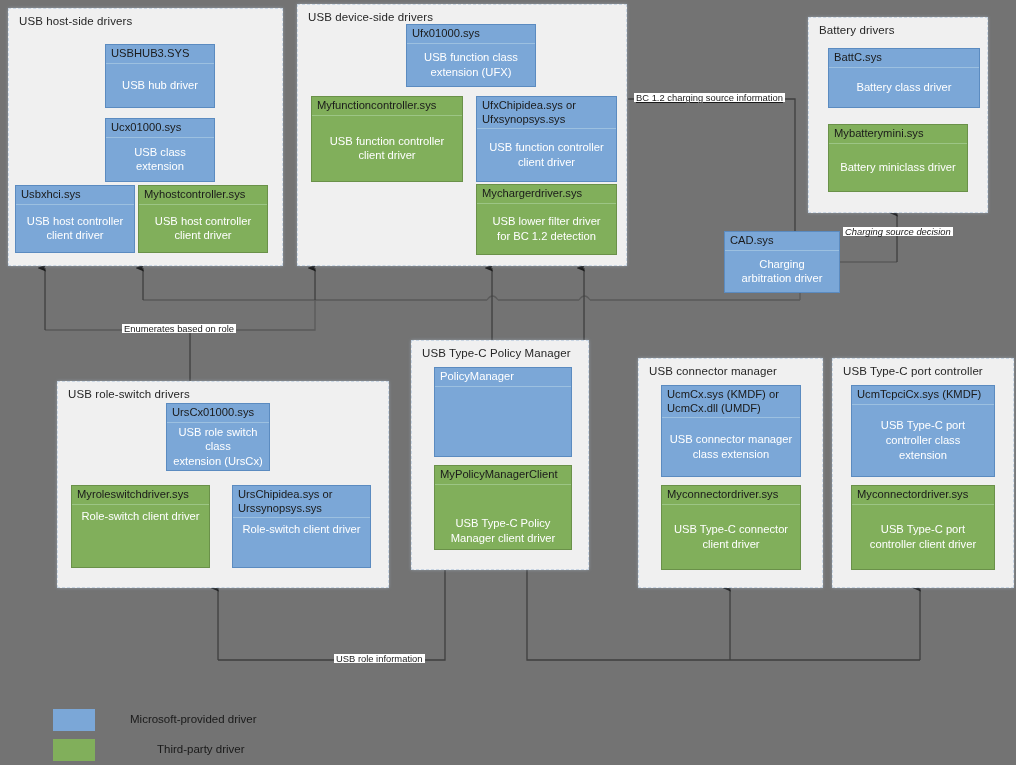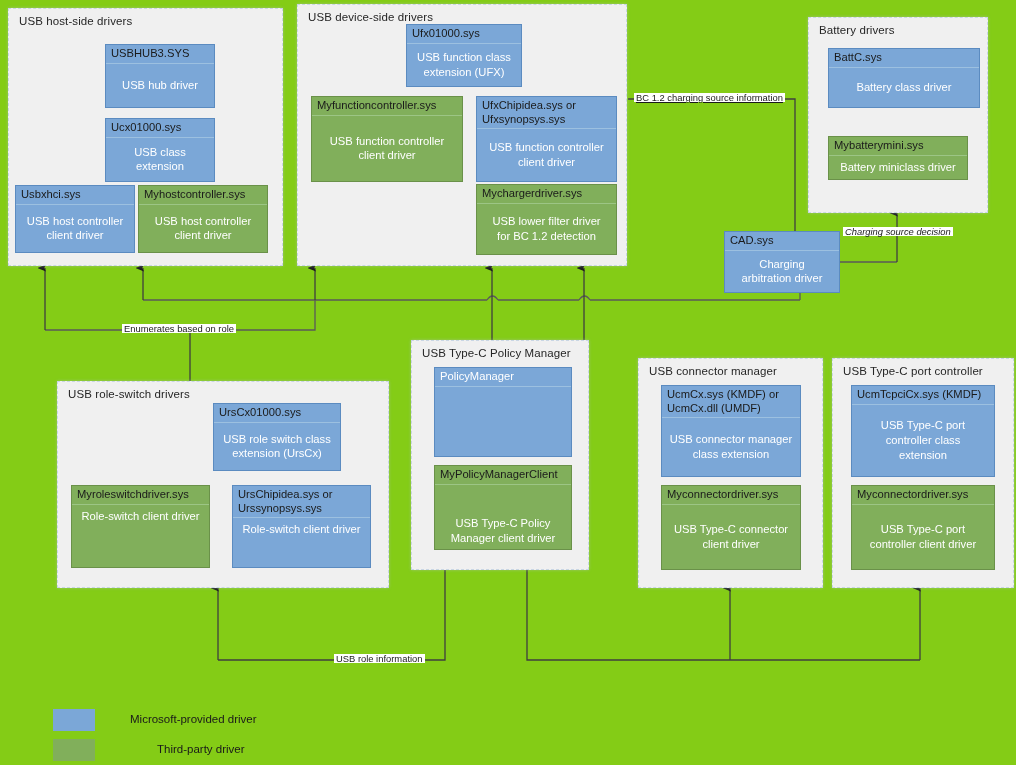--- a/index.html
+++ b/index.html
@@ -4,21 +4,21 @@
 <style>
   html,body{margin:0;padding:0;background:#ffffff;}
   body{
     font-family:"Liberation Sans", sans-serif;
     -webkit-font-smoothing:antialiased;
   }
   #canvas{
     position:relative;
     width:1016px;
     height:765px;
-    background:#84cc16;
+    background:#737373;
     overflow:hidden;
   }
   
   .group{
     position:absolute;
     background:#f0f0f0;
     border:1px dashed #c9d6e4;
     box-sizing:border-box;
     box-shadow:0 0 3px rgba(180,200,220,.45);
   }
@@ -141,21 +141,21 @@
   </div>
   <div class="box green" style="left:138px; top:185px; width:130px; height:68px;">
     <div class="hdr">Myhostcontroller.sys</div>
     <div class="bdy">USB host controller
 client driver</div>
   </div>
 
   <div class="group" style="left:297px; top:4px; width:330px; height:262px;">
     <div class="group-title">USB device-side drivers</div>
   </div>
-  <div class="box blue" style="left:406px; top:24px; width:116px; height:63px;">
+  <div class="box blue" style="left:406px; top:24px; width:130px; height:63px;">
     <div class="hdr">Ufx01000.sys</div>
     <div class="bdy">USB function class
 extension (UFX)</div>
   </div>
   <div class="box green" style="left:311px; top:96px; width:152px; height:86px;">
     <div class="hdr">Myfunctioncontroller.sys</div>
     <div class="bdy">USB function controller
 client driver</div>
   </div>
   <div class="box blue" style="left:476px; top:96px; width:141px; height:86px;">
@@ -170,35 +170,35 @@
 for BC 1.2 detection</div>
   </div>
 
   <div class="group" style="left:808px; top:17px; width:180px; height:196px;">
     <div class="group-title">Battery drivers</div>
   </div>
   <div class="box blue" style="left:828px; top:48px; width:152px; height:60px;">
     <div class="hdr">BattC.sys</div>
     <div class="bdy">Battery class driver</div>
   </div>
-  <div class="box green" style="left:828px; top:136px; width:140px; height:44px;">
+  <div class="box green" style="left:828px; top:124px; width:140px; height:68px;">
     <div class="hdr">Mybatterymini.sys</div>
     <div class="bdy">Battery miniclass driver</div>
   </div>
 
   <div class="box blue" style="left:724px; top:231px; width:116px; height:62px;">
     <div class="hdr">CAD.sys</div>
     <div class="bdy">Charging
 arbitration driver</div>
   </div>
 
   <div class="group" style="left:57px; top:381px; width:332px; height:207px;">
     <div class="group-title">USB role-switch drivers</div>
   </div>
-  <div class="box blue" style="left:166px; top:403px; width:128px; height:68px;margin-left:47px;">
+  <div class="box blue" style="left:166px; top:403px; width:104px; height:68px;">
     <div class="hdr">UrsCx01000.sys</div>
     <div class="bdy">USB role switch class
 extension (UrsCx)</div>
   </div>
   <div class="box green" style="left:71px; top:485px; width:139px; height:83px;">
     <div class="hdr">Myroleswitchdriver.sys</div>
     <div class="bdy" style="align-items:flex-start; padding-top:4px;">Role-switch client driver</div>
   </div>
   <div class="box blue" style="left:232px; top:485px; width:139px; height:83px;">
     <div class="hdr">UrsChipidea.sys or

